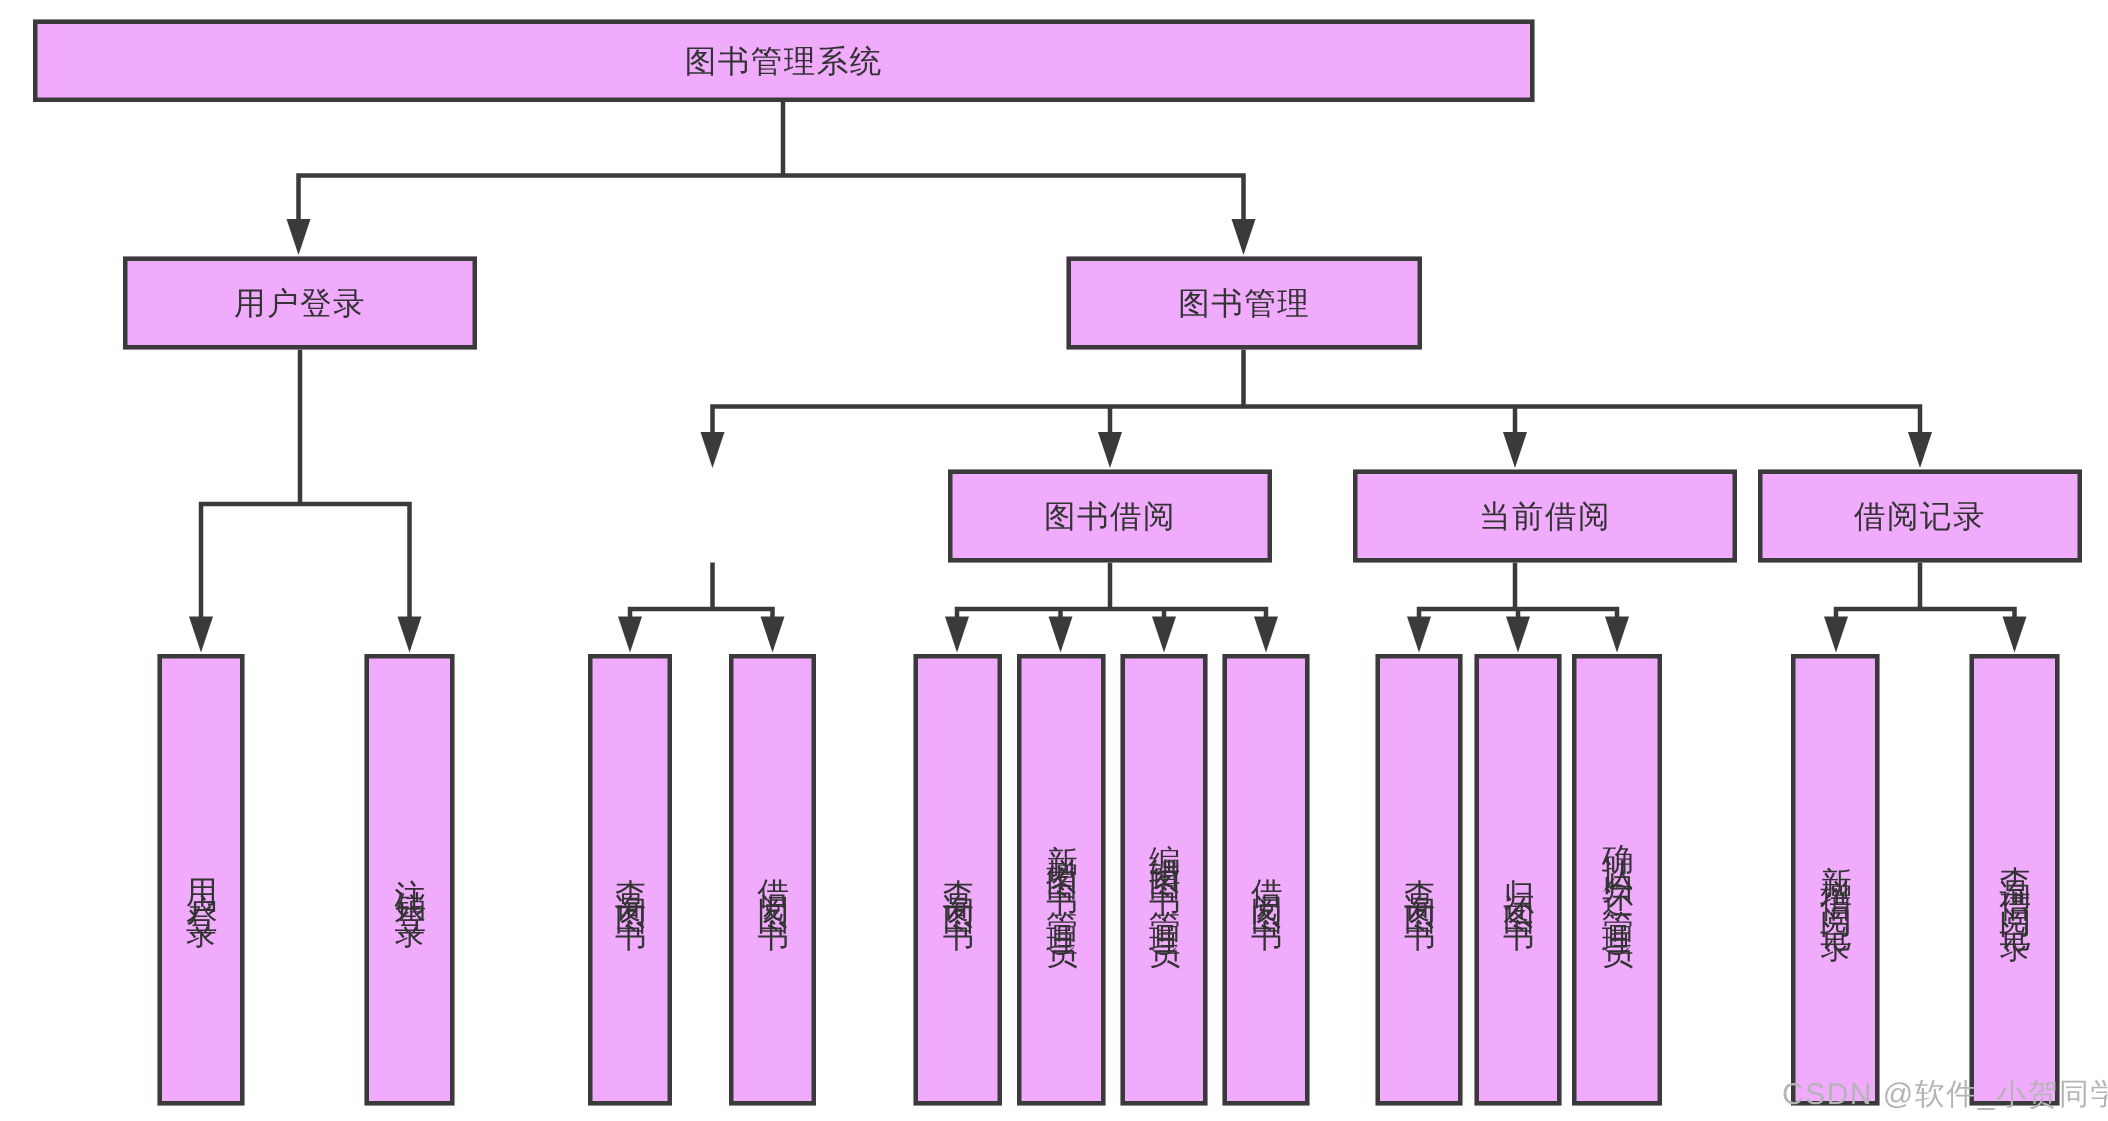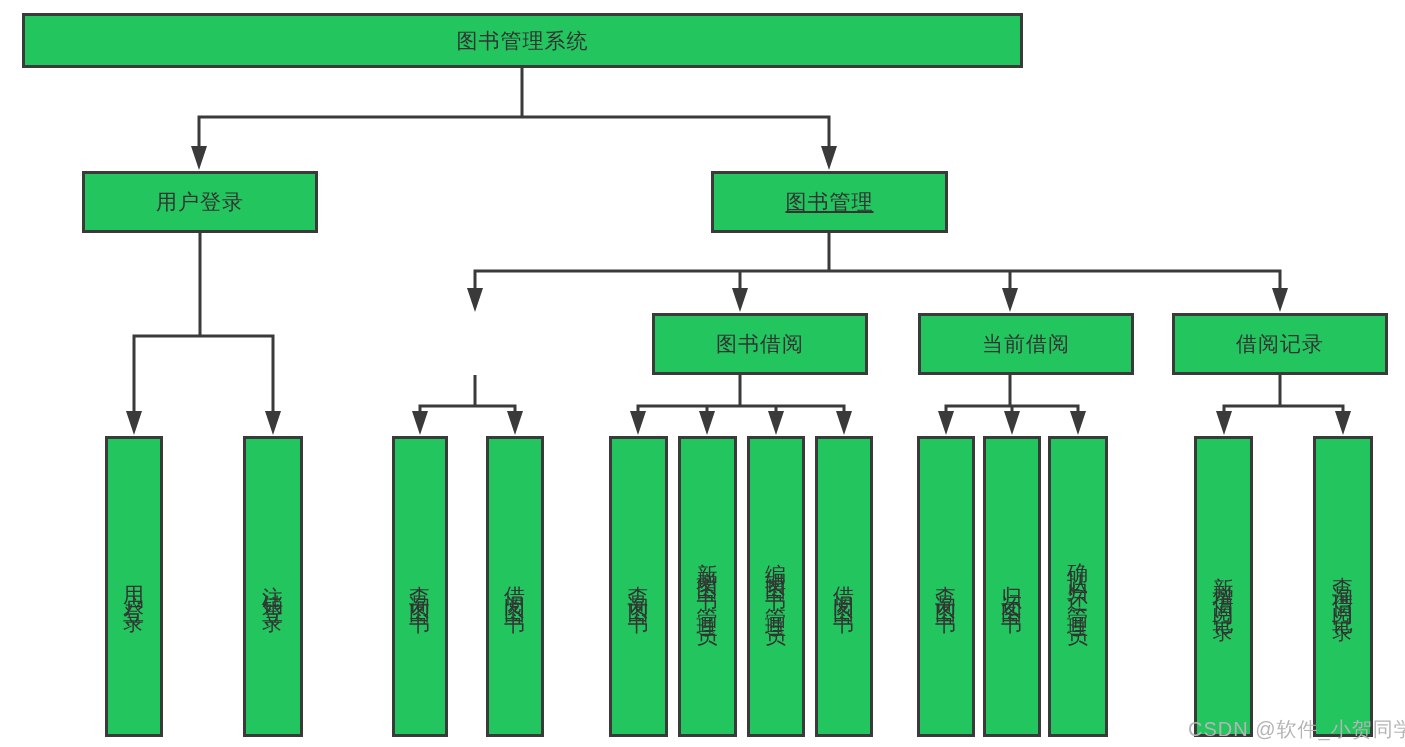--- a/index.html
+++ b/index.html
@@ -21,46 +21,46 @@
     left: 0;
     top: 0;
     width: 1405px;
     height: 747px;
     z-index: 1;
   }
   .box {
     position: absolute;
     box-sizing: border-box;
     border: 3px solid #3a3a3a;
-    background: #22c55e;
+    background: #f0abfc;
     display: flex;
     align-items: center;
     justify-content: center;
     text-align: center;
     font-size: 21px;
     letter-spacing: 1px;
     color: #333333;
     z-index: 2;
   }
   .leaf {
     writing-mode: vertical-lr;
     text-orientation: mixed;
     letter-spacing: 9px;
     line-height: 1;
     font-size: 21px;
   }
   
   .n-root          { left: 22px;   top: 13px;  width: 1001px; height: 55px; }
   
   .n-user-login    { left: 82px;   top: 171px; width: 236px; height: 62px; }
-  .n-book-mgmt     { left: 711px;  top: 171px; width: 237px; height: 62px; text-decoration: underline; }
+  .n-book-mgmt     { left: 711px;  top: 171px; width: 237px; height: 62px; }
   
   .n-new-book      { left: 363px;  top: 313px; width: 224px; height: 62px; }
-  .n-book-borrow   { left: 632px;  top: 313px; width: 216px; height: 62px; margin-left: 20px; }
-  .n-cur-borrow    { left: 902px;  top: 313px; width: 216px; height: 62px; margin-left: 16px; }
+  .n-book-borrow   { left: 632px;  top: 313px; width: 216px; height: 62px; }
+  .n-cur-borrow    { left: 902px;  top: 313px; width: 256px; height: 62px; }
   .n-records       { left: 1172px; top: 313px; width: 216px; height: 62px; }
   
   .n-a1 { left: 105px;  top: 436px; width: 58px; height: 301px; }
   .n-a2 { left: 243px;  top: 436px; width: 60px; height: 301px; }
   .n-b1 { left: 392px;  top: 436px; width: 56px; height: 301px; }
   .n-b2 { left: 486px;  top: 436px; width: 58px; height: 301px; }
   .n-c1 { left: 609px;  top: 436px; width: 59px; height: 301px; }
   .n-c2 { left: 678px;  top: 436px; width: 59px; height: 301px; }
   .n-c3 { left: 747px;  top: 436px; width: 58px; height: 301px; }
   .n-c4 { left: 815px;  top: 436px; width: 58px; height: 301px; }

